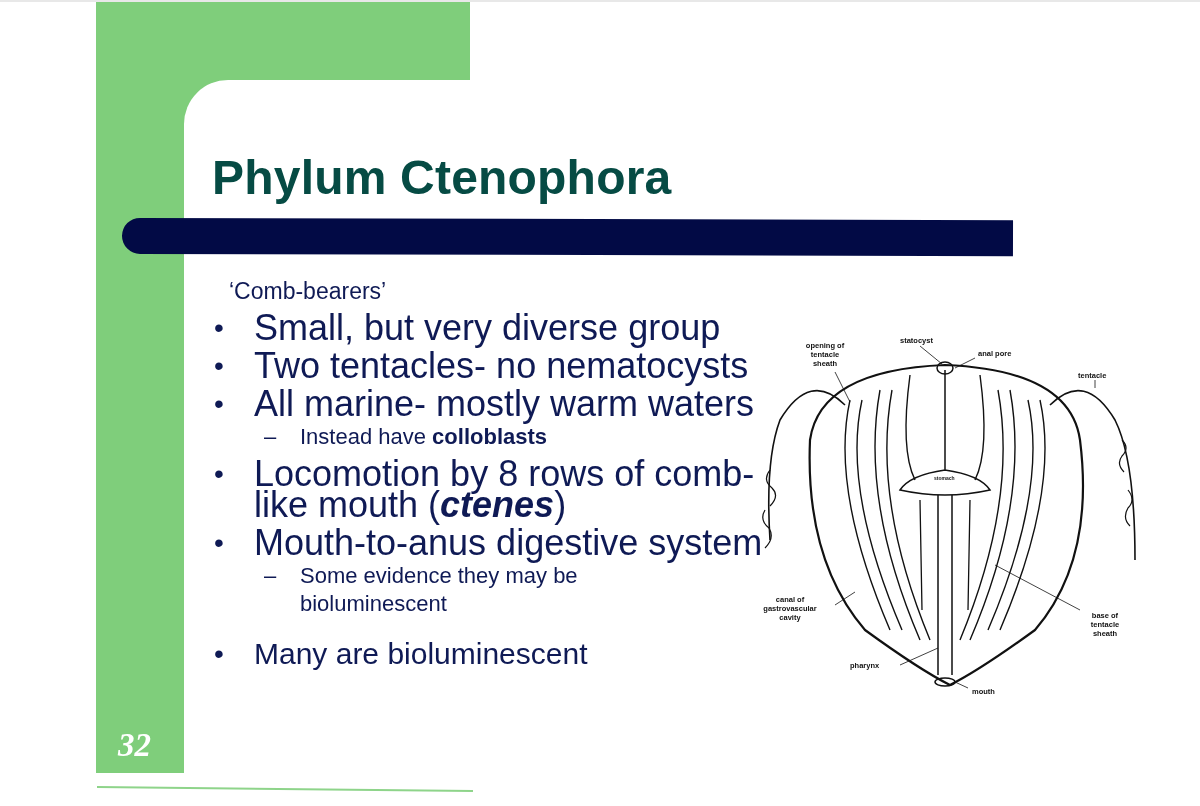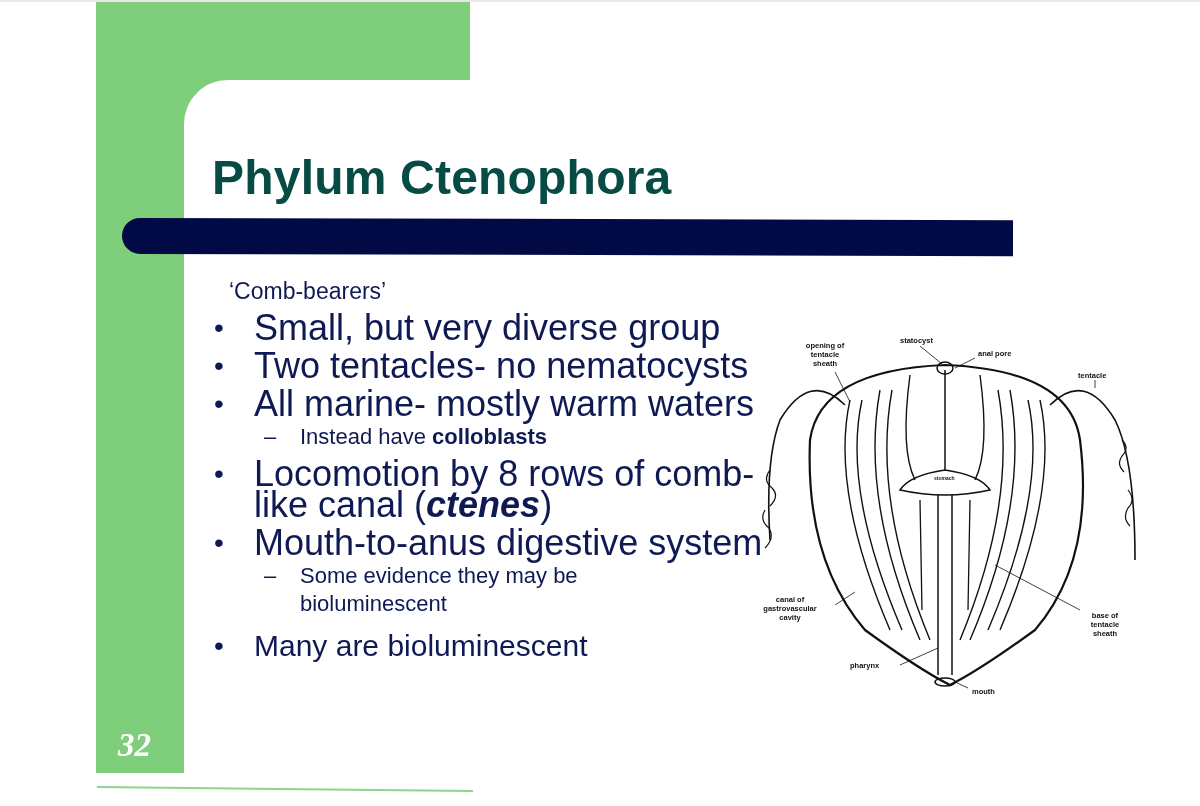--- a/index.html
+++ b/index.html
@@ -12,21 +12,21 @@
   .slide-num { position:absolute; left:118px; top:727px; font-family:"Liberation Serif", serif; font-weight:bold; font-size:33px; color:#ffffff;font-style:italic; }
   .title { position:absolute; left:212px; top:150px; font-size:48px; font-weight:bold; color:#064b44; letter-spacing:0.2px; }
   .title-bar { position:absolute; left:122px; top:219px; width:891px; height:36px; background:#020a45; border-radius:18px 0 0 18px; transform:rotate(0.15deg); }
   .content { position:absolute; left:212px; top:278px; color:#0f1a55; }
   .intro { font-size:23px; margin-left:17px; }
   ul { list-style:none; margin:0; padding:0; }
   .b1 { position:relative; padding-left:42px; font-size:36px; line-height:31px; margin-top:7px; }
   .b1::before { content:"\2022"; position:absolute; left:2px; top:0; font-size:28px; }
   .b2 { position:relative; padding-left:88px; font-size:22px; line-height:28px; margin-top:4px; }
   .b2::before { content:"\2013"; position:absolute; left:52px; top:0; }
-  .big { font-size:30px; margin-top:12px; }
+  .big { font-size:30px; margin-top:20px; }
   .diagram { position:absolute; left:750px; top:330px; width:410px; height:370px; }
   .lbl { font-family:"Liberation Sans", sans-serif; font-weight:bold; font-size:7.5px; fill:#111; }
 </style>
 </head>
 <body>
 
 <div class="top-line"></div>
 <div class="green-block"></div>
 <div class="white-panel"></div>
 <div class="num-cover"></div>
@@ -36,21 +36,21 @@
 <div class="title">Phylum Ctenophora</div>
 <div class="title-bar"></div>
 
 <div class="content">
   <div class="intro">‘Comb-bearers’</div>
   <ul>
     <li class="b1"><span>Small, but very diverse group</span></li>
     <li class="b1"><span>Two tentacles- no nematocysts</span></li>
     <li class="b1"><span>All marine- mostly warm waters</span></li>
     <li class="b2"><span>Instead have </span><b>colloblasts</b></li>
-    <li class="b1"><span>Locomotion by 8 rows of comb-</span><br><span>like canal (</span><b><i>ctenes</i></b><span>)</span></li>
+    <li class="b1"><span>Locomotion by 8 rows of comb-</span><br><span>like mouth (</span><b><i>ctenes</i></b><span>)</span></li>
     <li class="b1"><span>Mouth-to-anus digestive system</span></li>
     <li class="b2"><span>Some evidence they may be</span><br><span>bioluminescent</span></li>
     <li class="b1 big"><span>Many are bioluminescent</span></li>
   </ul>
 </div>
 
 <svg class="diagram" viewBox="0 0 410 370">
   <g fill="none" stroke="#111" stroke-width="2.2">
 
     <path d="M60 110 Q70 40 195 35 Q320 40 330 110 Q345 230 285 300 Q230 340 200 355 Q170 340 115 300 Q55 230 60 110 Z"></path>

